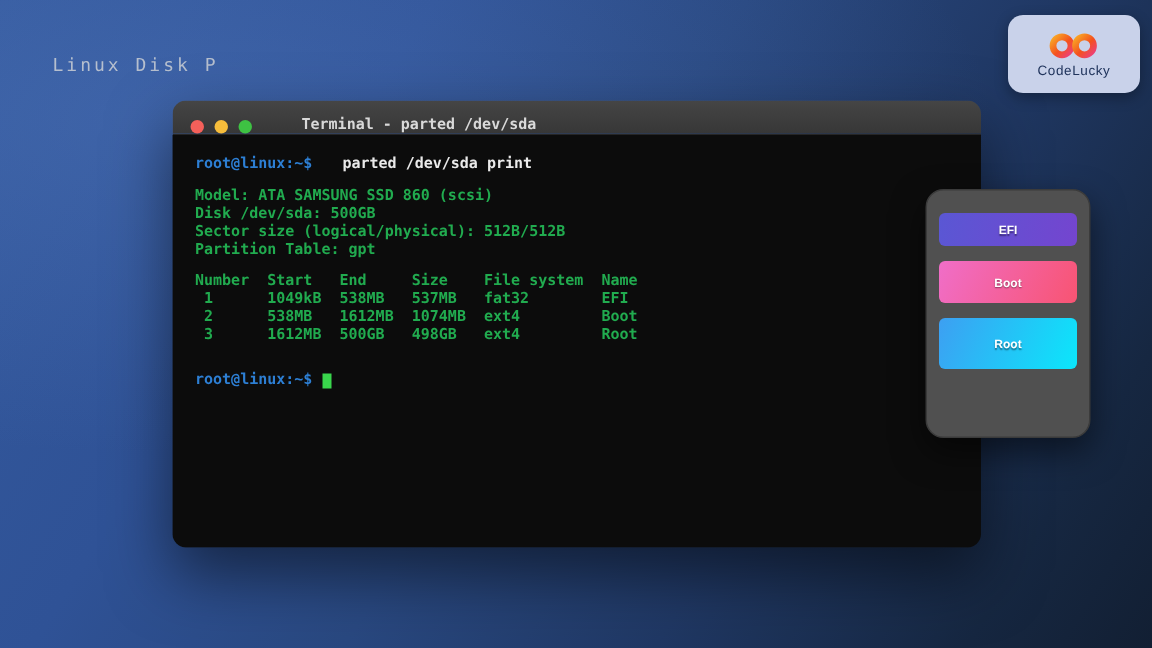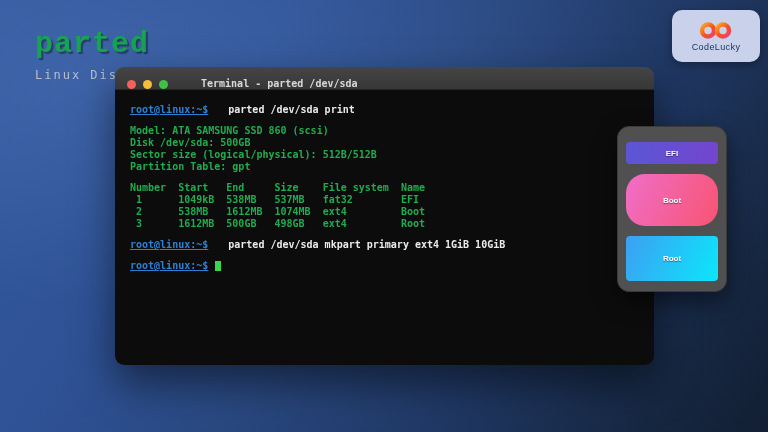--- a/index.html
+++ b/index.html
@@ -28,45 +28,44 @@
         border-radius:9px;box-shadow:0 18px 42px rgba(0,0,0,0.5);}
   .tbar{height:22px;border-radius:9px 9px 0 0;background:linear-gradient(#454545,#373737);
         border-bottom:1px solid #262626;display:flex;align-items:flex-end;padding:0 12px;}
   .dot{width:9px;height:9px;border-radius:50%;margin-right:7px;flex:0 0 auto;}
   .dot.r{background:#f4605a;} .dot.y{background:#f6bd3b;} .dot.g{background:#3ec243;}
   .ttitle{margin-left:26px;font:700 10px "DejaVu Sans Mono",monospace;color:#d9d9d9;}
   .tbody{height:261px;background:#0c0c0c;border-radius:0 0 9px 9px;padding:14px 10px 0 15px;overflow:hidden;}
   .tline{margin:0;font:700 10px/12px "DejaVu Sans Mono",monospace;white-space:pre;color:#e8e8e8;}
   .tblank{height:9px;}
   .out{color:#21ab4f;}
-  .seg-prompt{color:#2d7fd4;text-decoration:underline;}
+  .seg-prompt{color:#2d7fd4;}
   .seg-cmd{color:#eaeaea;padding-left:20px;}
   .cursor{display:inline-block;width:6px;height:10px;background:#39d64c;
           margin-left:7px;vertical-align:text-bottom;}
 
   
   .disk{position:absolute;left:617px;top:126px;width:110px;height:166px;z-index:4;
         background:#505050;border:1px solid #3b3b3b;border-radius:12px;
         box-shadow:0 9px 22px rgba(0,0,0,0.5);box-sizing:border-box;
         padding:15px 8px 0 8px;display:flex;flex-direction:column;gap:10px;}
   .part{border-radius:4px;display:flex;align-items:center;justify-content:center;
         color:#fff;font:700 8px "Liberation Sans",sans-serif;
         text-shadow:0 1px 1px rgba(0,0,0,0.45);}
   .p-efi {height:22px;background:linear-gradient(100deg,#5a57d4,#7445cf);}
-  .p-boot{height:52px;background:linear-gradient(115deg,#f06ec8,#f85472);border-radius:19px;}
-  .p-root{height:45px;background:linear-gradient(115deg,#3d9ff2,#0be7fb);}
+  .p-boot{height:28px;background:linear-gradient(115deg,#f06ec8,#f85472);}
+  .p-root{height:34px;background:linear-gradient(115deg,#3d9ff2,#0be7fb);}
 </style>
 </head>
 <body>
 
 <div class="stage">
   <div class="bg"></div>
 
   <div class="hdr">
-    <h1>parted</h1>
     <div class="sub">Linux Disk P</div>
   </div>
 
   <div class="brand">
     <svg width="38" height="19" viewBox="0 0 38 19">
       <defs>
         <linearGradient id="lg" x1="0" y1="0" x2="1" y2="1">
           <stop offset="0" stop-color="#f9a825"></stop>
           <stop offset="0.55" stop-color="#f4511e"></stop>
           <stop offset="1" stop-color="#ec407a"></stop>
@@ -91,21 +90,20 @@
       <pre class="tline out">Model: ATA SAMSUNG SSD 860 (scsi)</pre>
       <pre class="tline out">Disk /dev/sda: 500GB</pre>
       <pre class="tline out">Sector size (logical/physical): 512B/512B</pre>
       <pre class="tline out">Partition Table: gpt</pre>
       <div class="tblank"></div>
       <pre class="tline out">Number  Start   End     Size    File system  Name</pre>
       <pre class="tline out"> 1      1049kB  538MB   537MB   fat32        EFI</pre>
       <pre class="tline out"> 2      538MB   1612MB  1074MB  ext4         Boot</pre>
       <pre class="tline out"> 3      1612MB  500GB   498GB   ext4         Root</pre>
       <div class="tblank"></div>
-      <pre class="tline"><span class="seg-prompt">root@linux:~$</span><span class="seg-cmd">parted /dev/sda mkpart primary ext4 1GiB 10GiB</span></pre>
       <div class="tblank"></div>
       <pre class="tline"><span class="seg-prompt">root@linux:~$</span><span class="cursor"></span></pre>
     </div>
   </div>
 
   <div class="disk">
     <div class="part p-efi">EFI</div>
     <div class="part p-boot">Boot</div>
     <div class="part p-root">Root</div>
   </div>

